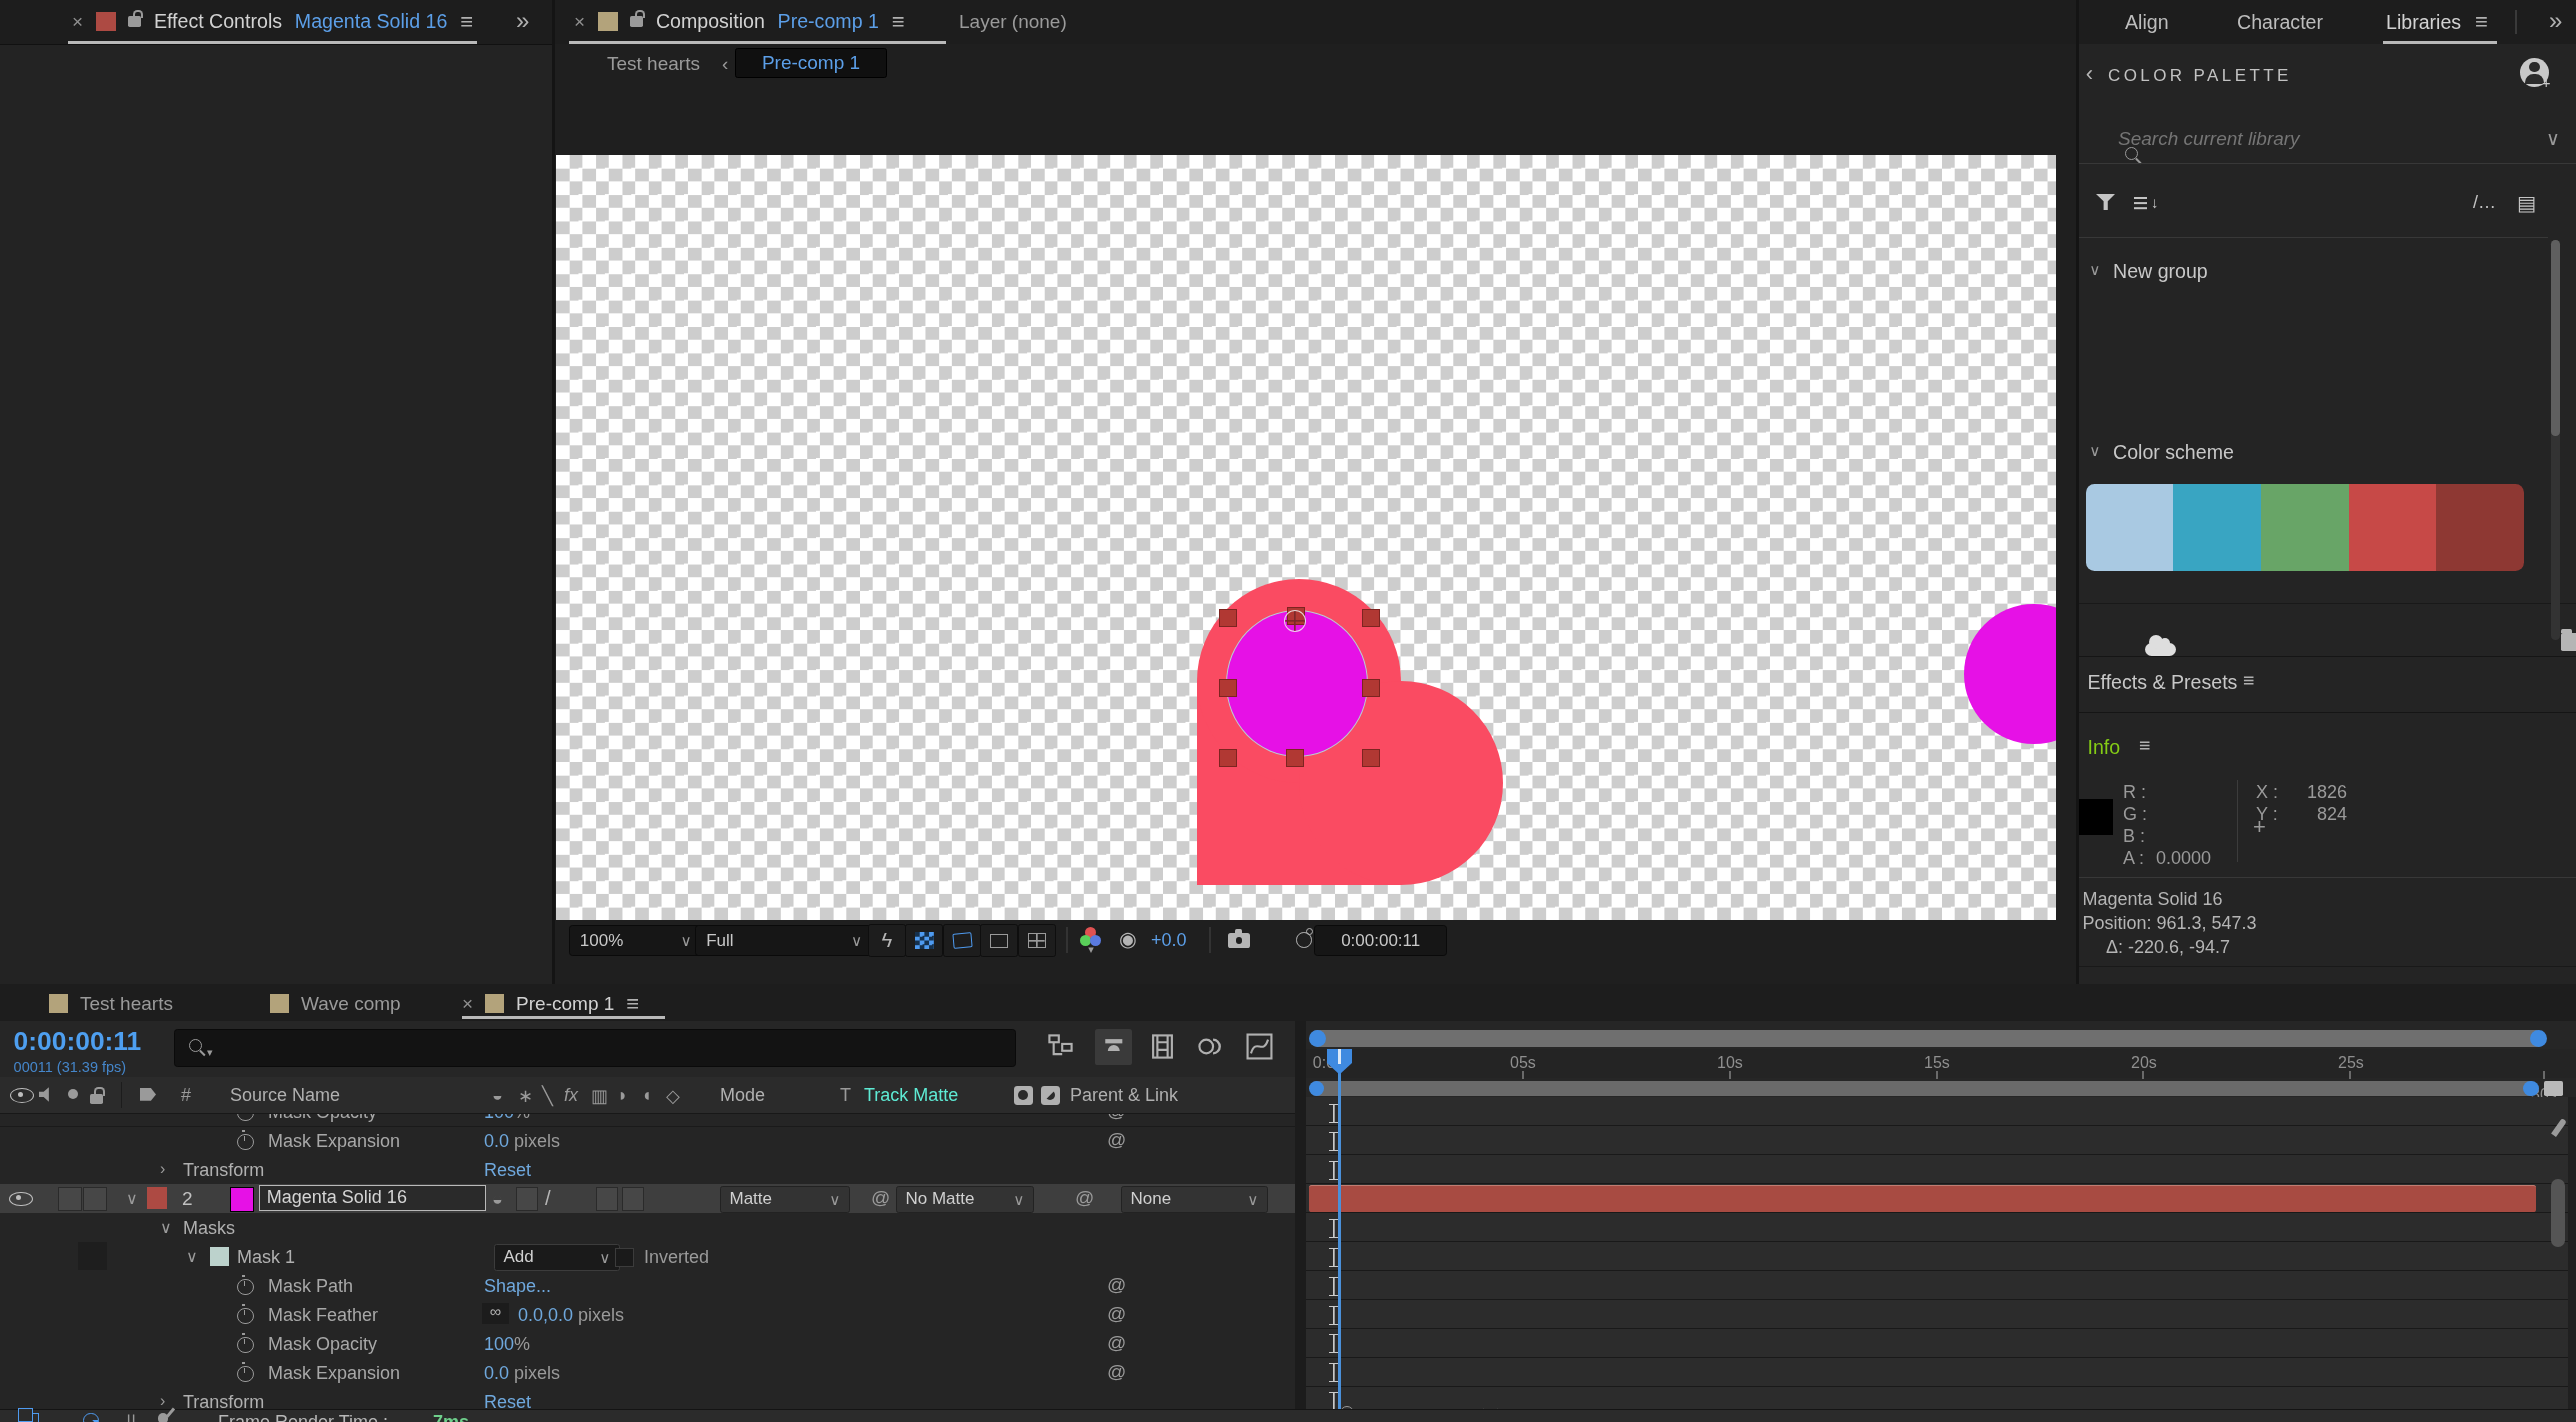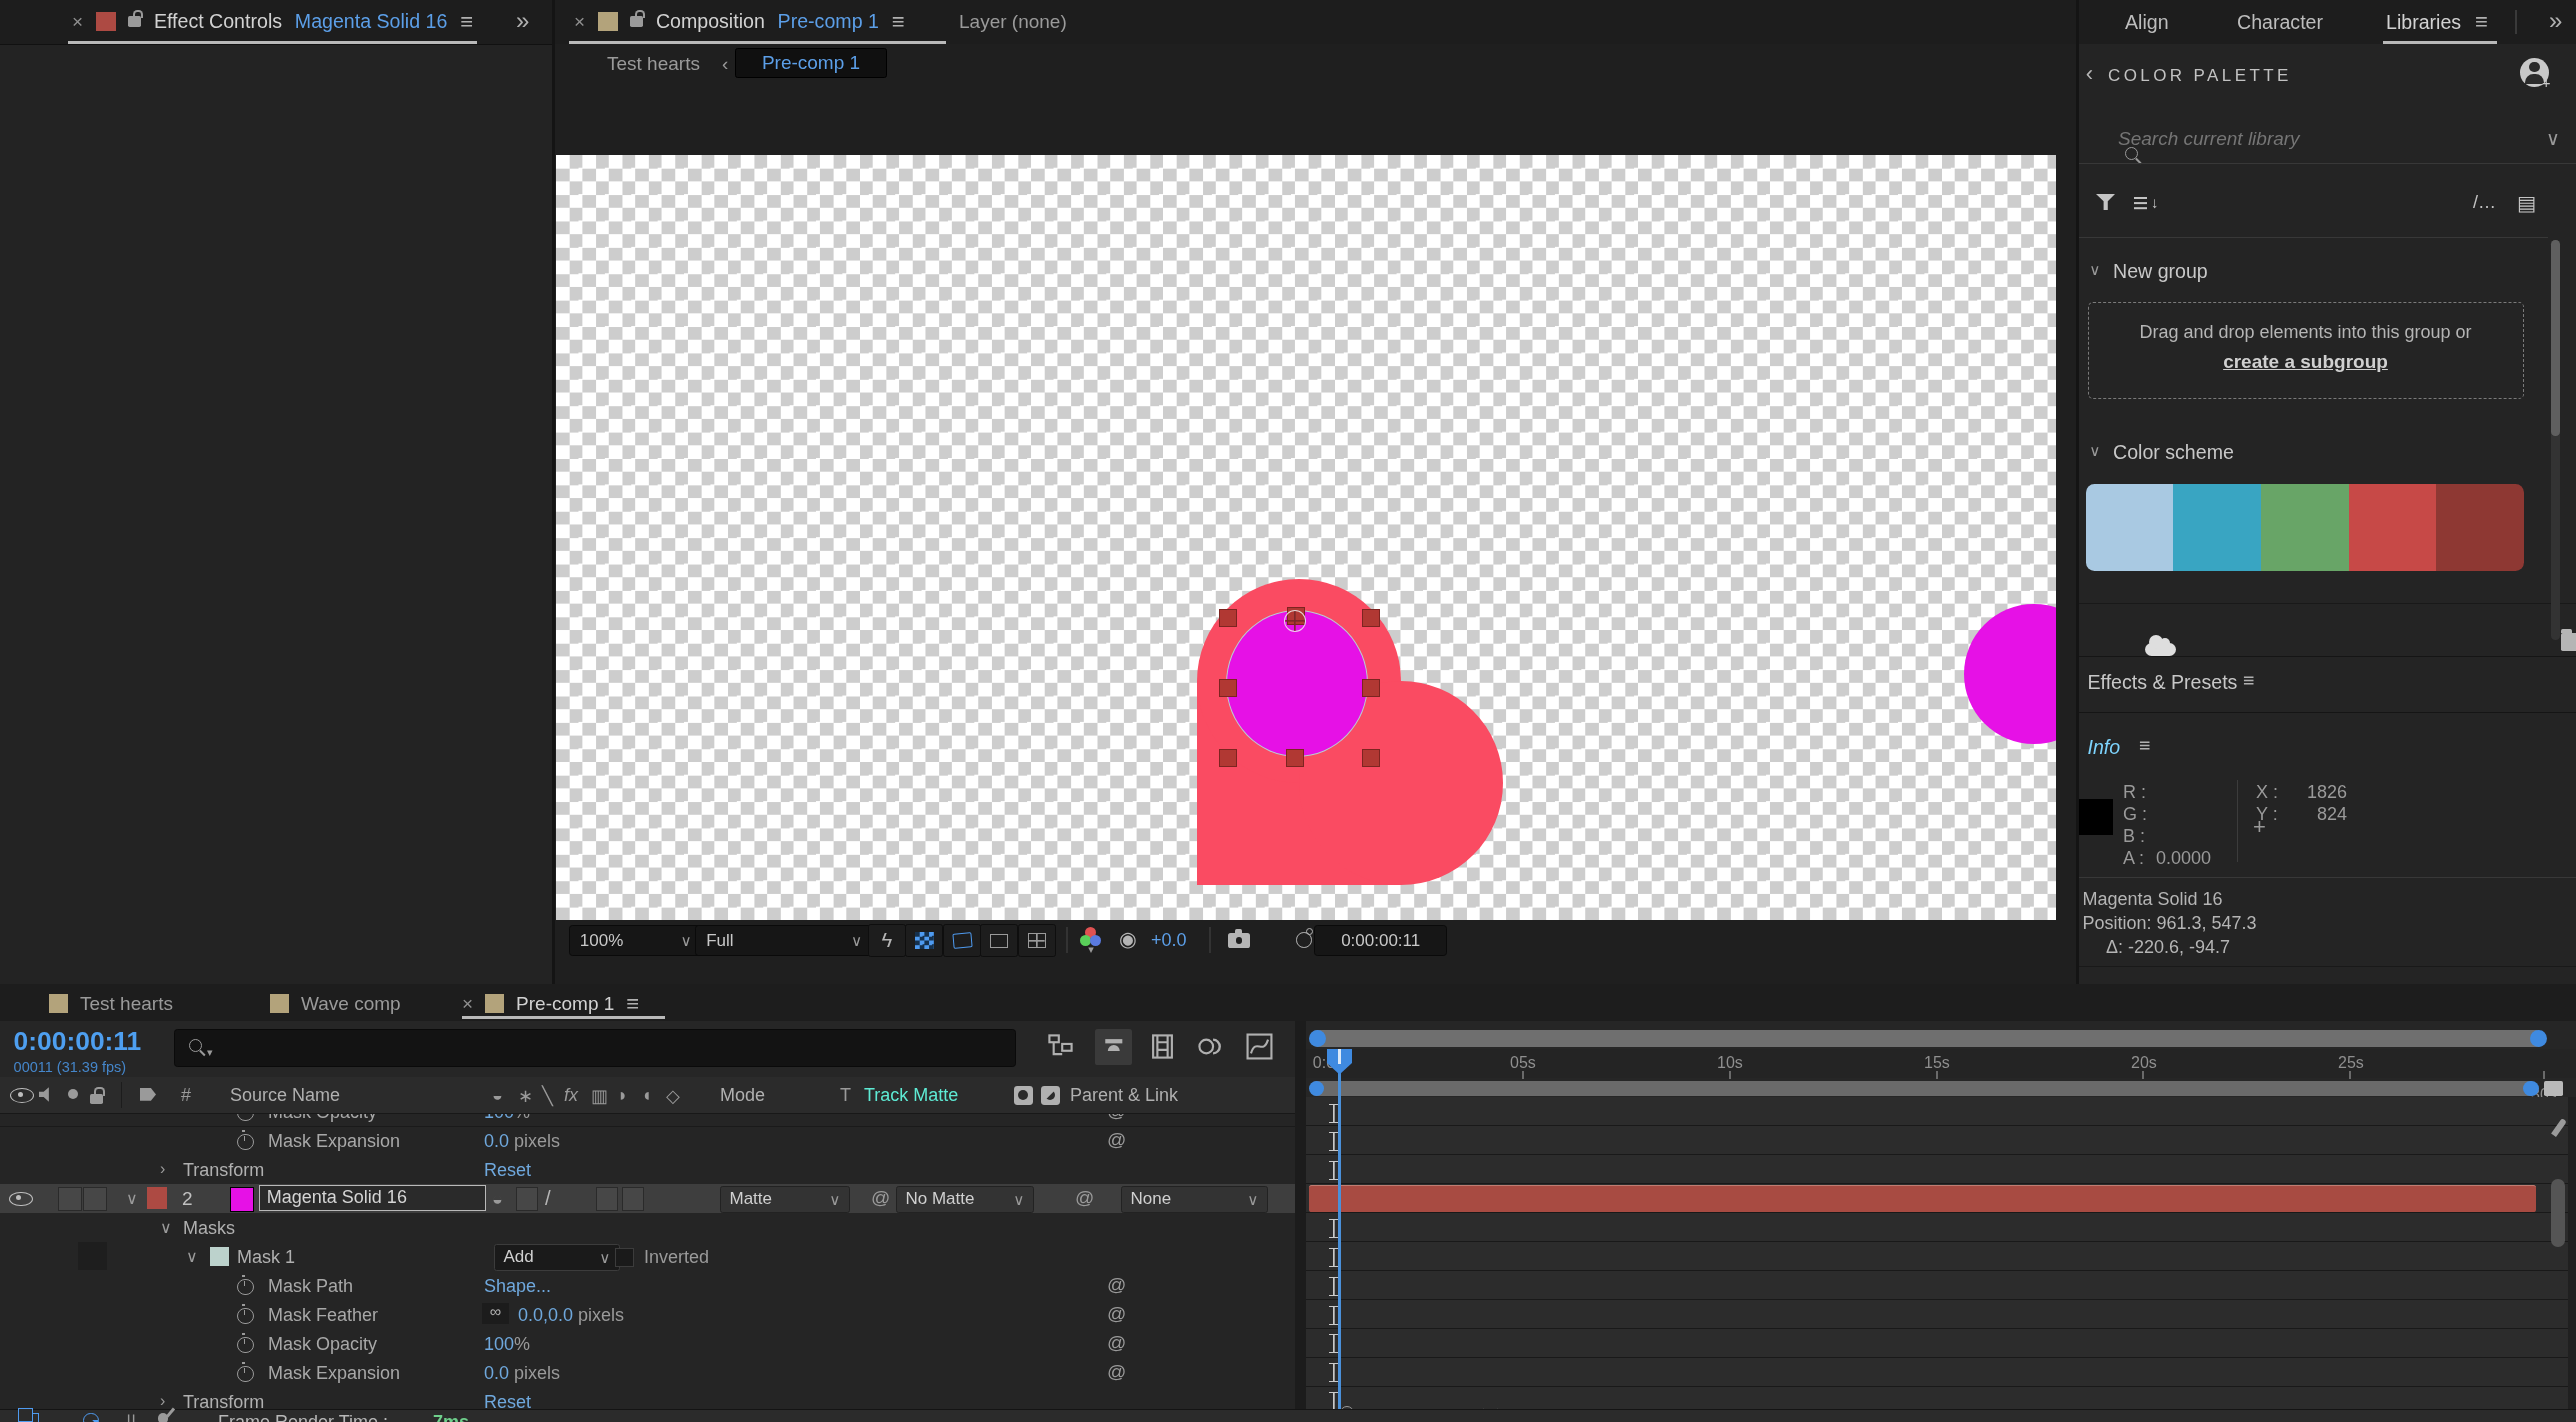--- a/index.html
+++ b/index.html
@@ -203,24 +203,20 @@
     <span class="ab ic-funnel" style="left:17px;top:150px;"></span>
     <span class="ab ic-sortbars" style="left:55px;top:150px;"></span>
     <span class="ab" style="left:72px;top:150px;color:#c4c4c4;font-size:15.3px;">↓</span>
     <span class="ab" style="left:394px;top:148px;color:#c4c4c4;font-size:18px;">/…</span>
     <span class="ab" style="left:438px;top:147px;color:#c4c4c4;font-size:20.4px;">▤</span>
     <div class="hline" style="left:0;top:193px;width:469px;"></div>
 
     <span class="ab chev" style="left:10.2px;top:218px;">∨</span>
     <span class="ab" style="left:34px;top:216px;color:#c8c8c8;font-size:19.6px;">New group</span>
 
-    <div class="ab" style="left:8.5px;top:258px;width:434px;height:95px;border:1.7px dashed #7a7a7a;border-radius:5.1px;">
-      <div class="nw" style="position:absolute;left:0;right:0;top:19px;text-align:center;color:#b5b5b5;font-size:18px;">Drag and drop elements into this group or</div>
-      <div class="nw" style="position:absolute;left:0;right:0;top:48px;text-align:center;color:#d0d0d0;font-size:19px;font-weight:bold;text-decoration:underline;">create a subgroup</div>
-    </div>
 
     <span class="ab chev" style="left:10.2px;top:399px;">∨</span>
     <span class="ab" style="left:34px;top:397px;color:#c8c8c8;font-size:19.6px;">Color scheme</span>
 
     <div class="ab" style="left:6.8px;top:440px;width:438px;height:87px;border-radius:8.5px;overflow:hidden;display:flex;">
       <div style="flex: 1 1 0%; background: rgb(169, 201, 226);"></div>
       <div style="flex: 1 1 0%; background: rgb(57, 165, 194);"></div>
       <div style="flex: 1 1 0%; background: rgb(104, 165, 103);"></div>
       <div style="flex: 1 1 0%; background: rgb(199, 73, 71);"></div>
       <div style="flex: 1 1 0%; background: rgb(142, 56, 51);"></div>
@@ -229,21 +225,21 @@
     <div class="hline" style="left:0;top:559px;width:497px;background:#191919;"></div>
     <span class="ab ic-cloud" style="left:13.6px;top:583px;"></span>
     <span class="ab ic-folder" style="left:394px;top:578px;"></span>
     
     <div class="hline" style="left:0;top:612px;width:497px;background:#151515;"></div>
 
     <span class="ab" style="left:8.5px;top:627px;color:#c8c8c8;font-size:19.6px;">Effects &amp; Presets</span>
     <span class="ab menu-ic" style="left:164px;top:627px;font-size:19.6px;">≡</span>
     <div class="hline" style="left:0;top:668px;width:497px;background:#151515;"></div>
 
-    <span class="ab" style="left:8.5px;top:692px;color:#7dd3fc;font-size:19.6px;font-style:italic;">Info</span>
+    <span class="ab" style="left:8.5px;top:692px;color:#84cc16;font-size:19.6px;">Info</span>
     <span class="ab menu-ic" style="left:60px;top:692px;font-size:19.6px;">≡</span>
 
     <div class="ab" style="left: 0px; top: 755px; width: 34px; height: 36px; background: rgb(0, 0, 0);"></div>
     <span class="ab dim" style="left:44px;top:738px;">R :</span>
     <span class="ab dim" style="left:44px;top:760px;">G :</span>
     <span class="ab dim" style="left:44px;top:782px;">B :</span>
     <span class="ab dim" style="left:44px;top:804px;">A :</span>
     <span class="ab dim" style="left:77px;top:804px;">0.0000</span>
     <div class="ab" style="left:158px;top:736px;width:0.9px;height:82px;background:#3c3c3c;"></div>
     <span class="ab dim" style="left:174px;top:770px;font-size:22px;">+</span>

